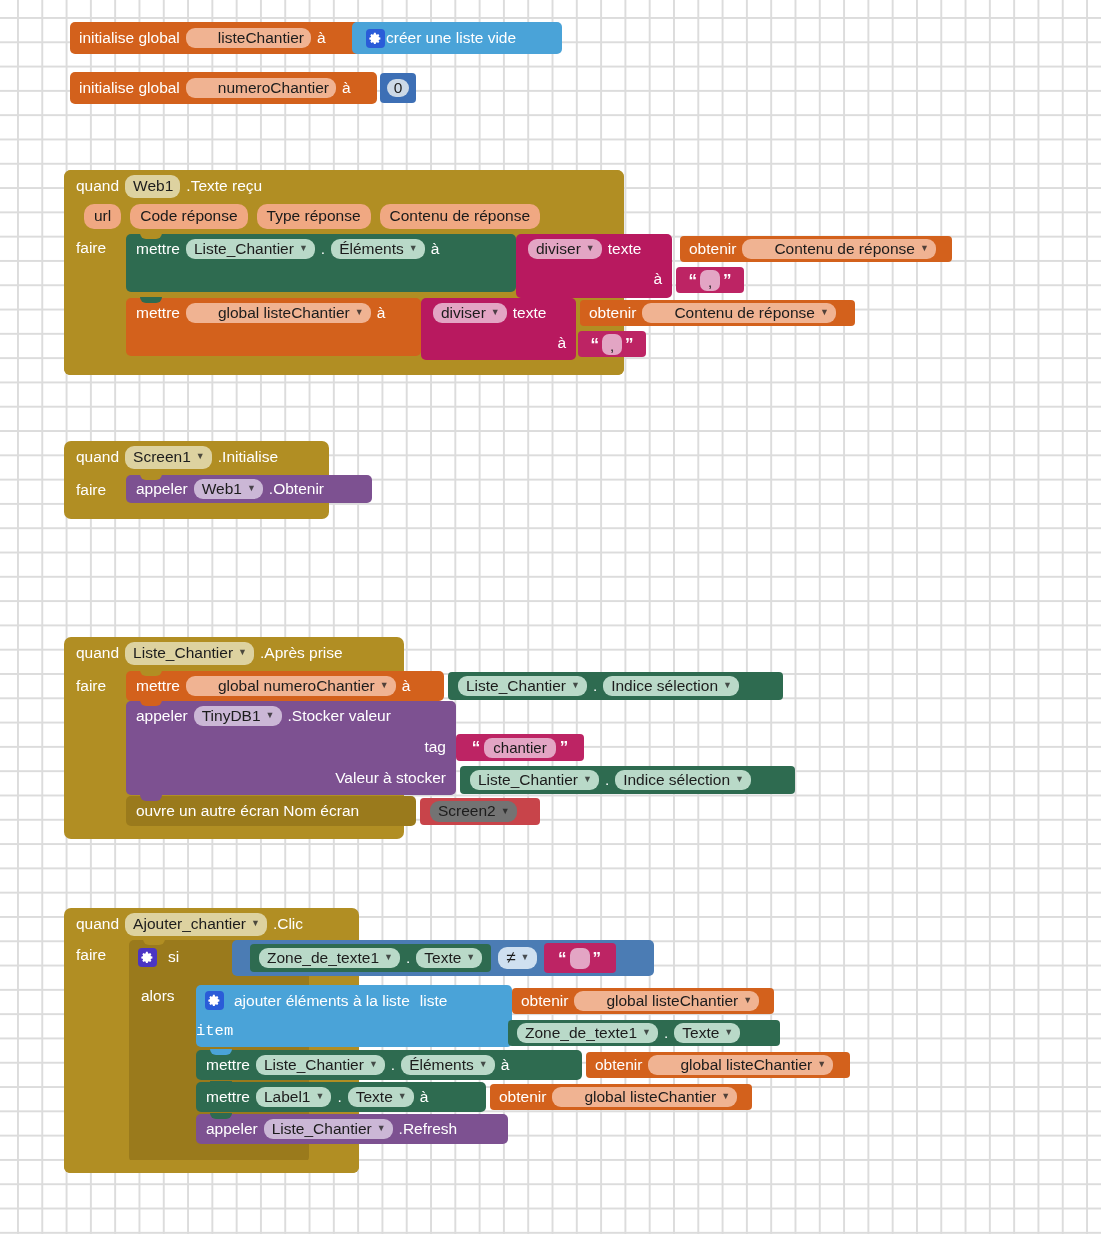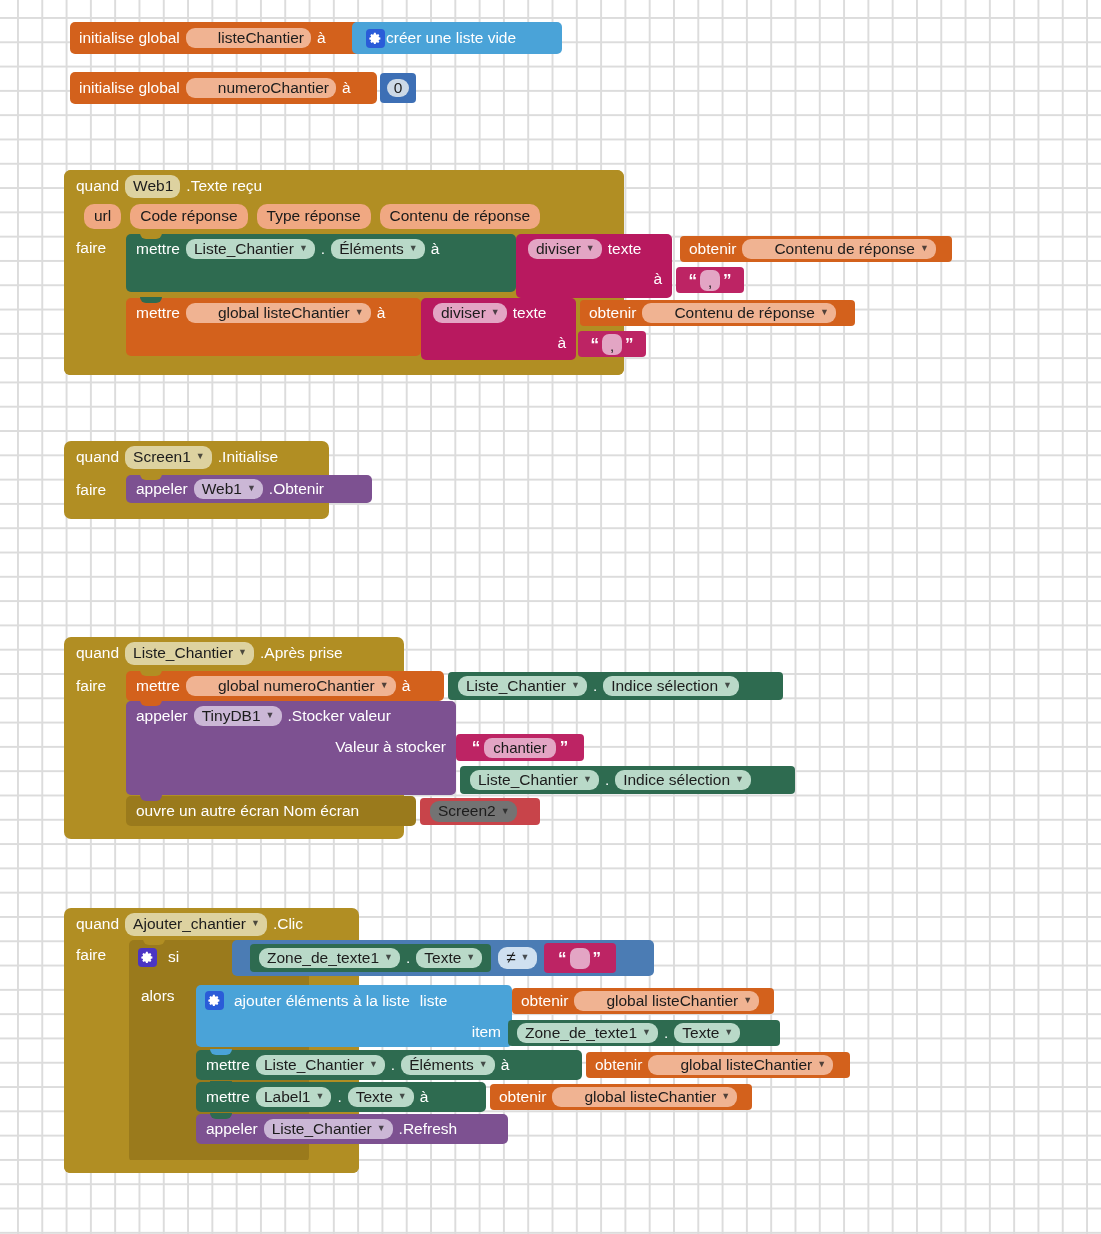--- a/index.html
+++ b/index.html
@@ -245,20 +245,23 @@
   </div>
 
   <div class="blk c-call" style="left:126px;top:701px;width:330px;height:94px;border-radius:5px;">
     <div class="nub" style="background:#d3611c;"></div>
     <div class="row" style="height:30px;padding-left:10px;">
       <span class="lbl">appeler</span>
       <span class="chip c-call-chip">TinyDB1<span class="car">▼</span></span>
       <span class="lbl">.Stocker valeur</span>
     </div>
     <div class="row" style="height:31px;justify-content:flex-end;padding-right:10px;">
+      <span class="lbl">tag</span>
+    </div>
+    <div class="row" style="height:31px;justify-content:flex-end;padding-right:10px;">
       <span class="lbl">Valeur à stocker</span>
     </div>
   </div>
   <div class="blk c-text2" style="left:456px;top:734px;width:128px;height:27px;border-radius:4px;">
     <div class="row" style="height:27px;justify-content:center;gap:4px;">
       <span class="quote">“</span>
       <span style="background:#e3a5c4;color:#1a1a1a;border-radius:8px;padding:2px 9px 3px;font-size:15px;">chantier</span>
       <span class="quote">”</span>
     </div>
   </div>
@@ -326,21 +329,21 @@
     <div class="row" style="height:31px;padding-left:9px;gap:10px;">
       <span class="gear gear-blue">
         <svg width="13" height="13" viewBox="0 0 16 16">
             <path fill="#fff" d="M8 5.2A2.8 2.8 0 108 10.8 2.8 2.8 0 008 5.2zm0 4.3a1.5 1.5 0 110-3 1.5 1.5 0 010 3z"></path>
             <path fill="#fff" d="M14 9.1V6.9l-1.7-.3a4.6 4.6 0 00-.5-1.2l1-1.4-1.6-1.6-1.4 1a4.6 4.6 0 00-1.2-.5L8.3 1H6.1l-.3 1.9c-.4.1-.8.3-1.2.5l-1.4-1-1.6 1.6 1 1.4c-.2.4-.4.8-.5 1.2L0.4 7v2.1l1.7.3c.1.4.3.8.5 1.2l-1 1.4 1.6 1.6 1.4-1c.4.2.8.4 1.2.5l.3 1.7h2.2l.3-1.7c.4-.1.8-.3 1.2-.5l1.4 1 1.6-1.6-1-1.4c.2-.4.4-.8.5-1.2l1.7-.3z"></path>
           </svg>
       </span>
       <span class="lbl">ajouter éléments à la liste</span>
       <span class="lbl">liste</span>
     </div>
-    <div class="row" style="height:31px;justify-content:flex-end;padding-right:11px;">
+    <div class="row" style="height:31px;padding-right:11px;font-family:Liberation Mono, monospace;">
       <span class="lbl">item</span>
     </div>
   </div>
   <div class="blk c-var" style="left:512px;top:988px;width:262px;height:26px;border-radius:4px;">
     <div class="row" style="height:26px;padding-left:9px;">
       <span class="lbl">obtenir</span>
       <span class="chip c-var-chip">global listeChantier<span class="car">▼</span></span>
     </div>
   </div>
   <div class="blk c-setter" style="left:508px;top:1020px;width:272px;height:26px;border-radius:4px;">

